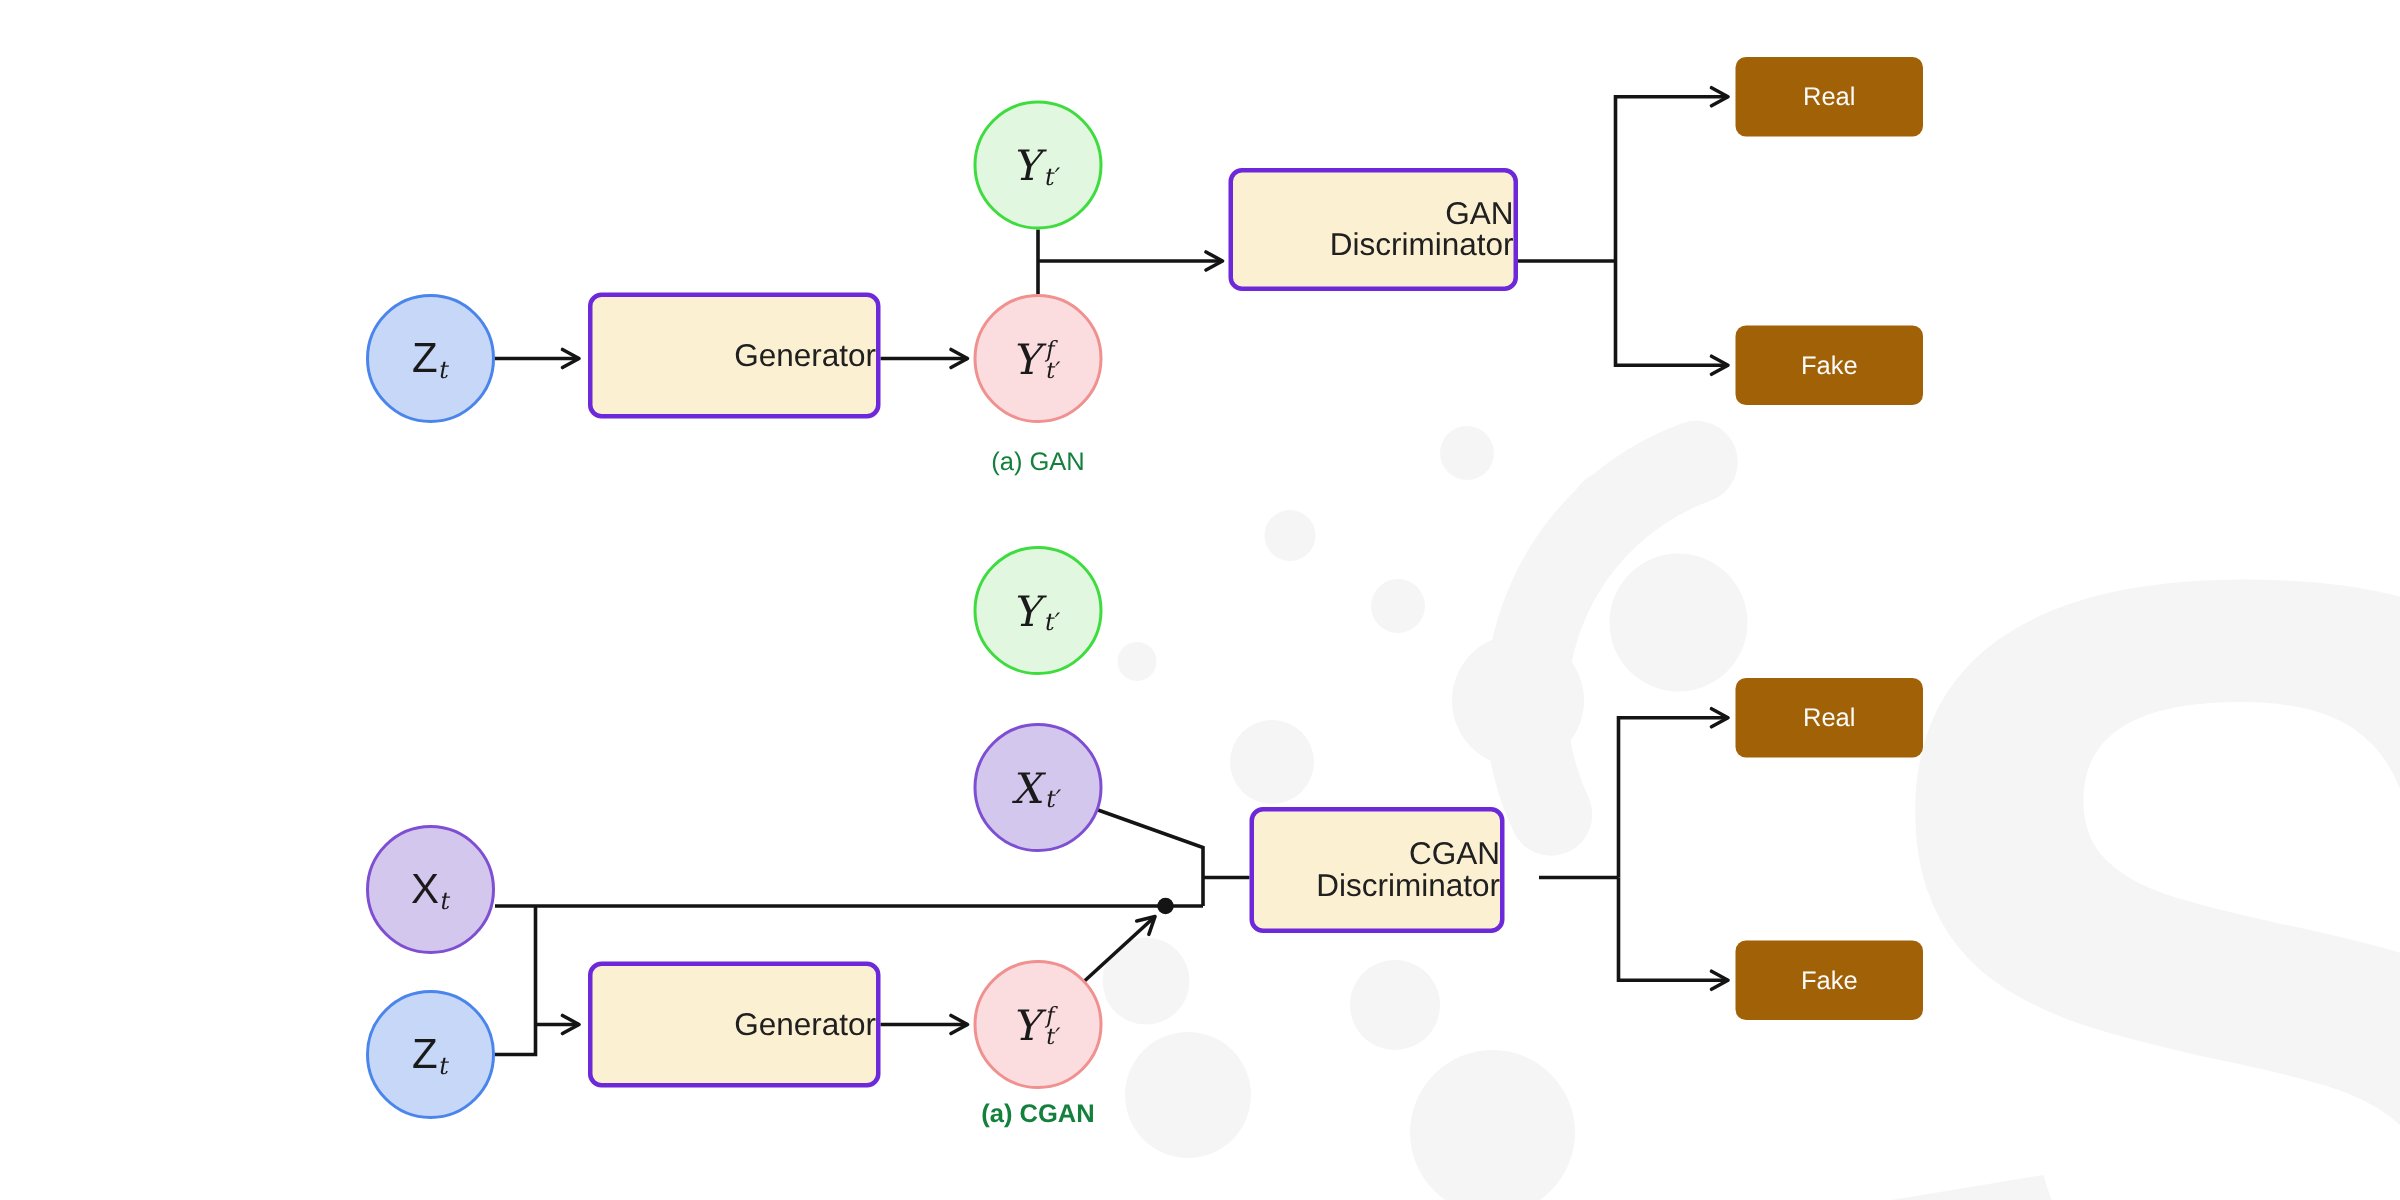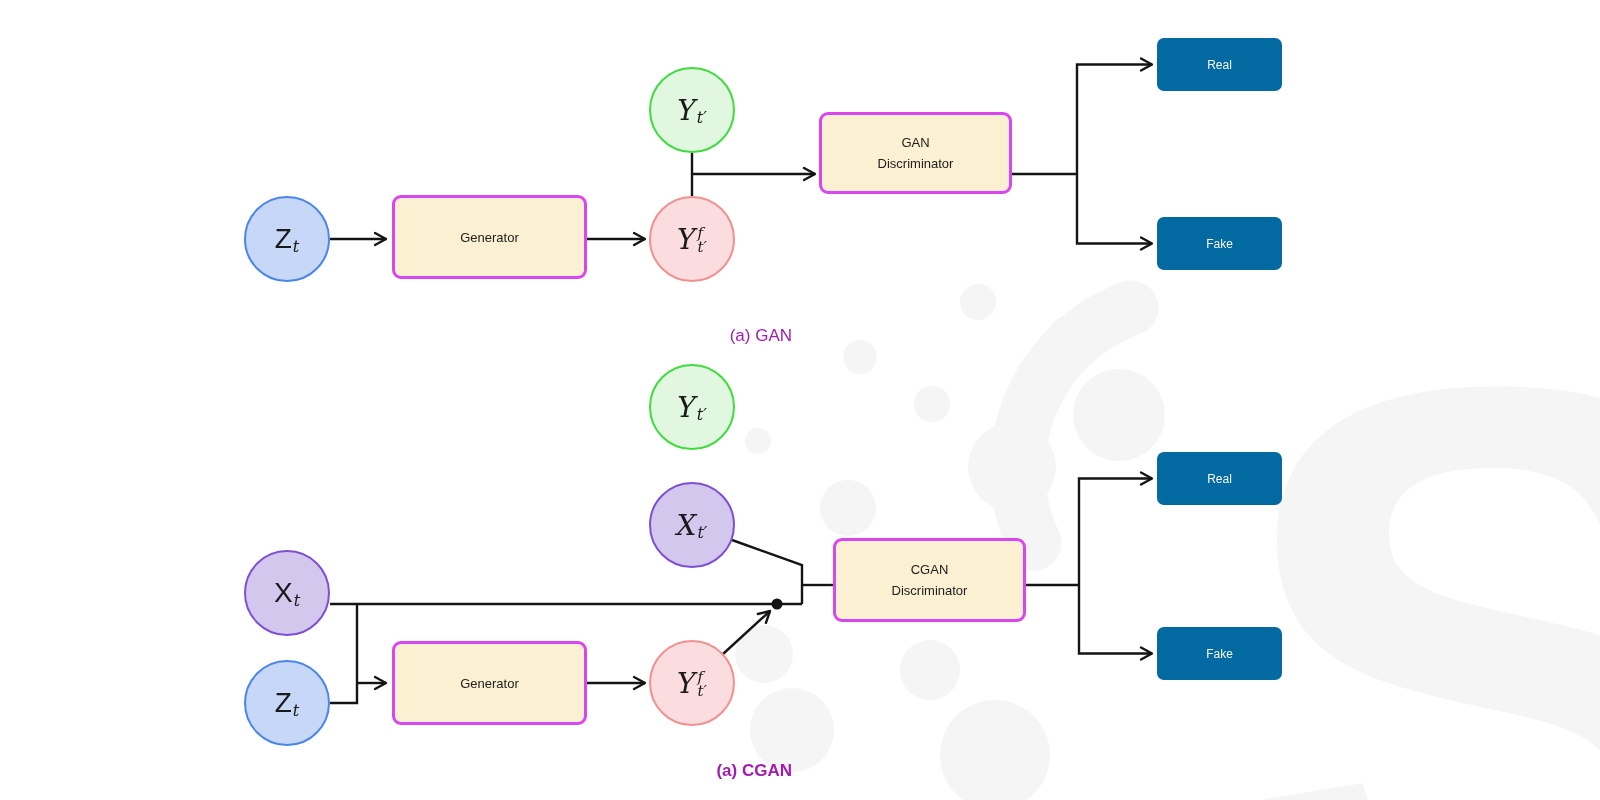--- a/index.html
+++ b/index.html
@@ -18,27 +18,27 @@
   .c-green {background:#e1f7e0;border:2.5px solid #3edc3e;}
   .c-pink  {background:#fbdcdf;border:2.5px solid #f0908f;}
   .nlabel{font-size:28px;color:#1a1a1a;display:flex;align-items:center;}
   .lbl-roman{font-family:"Liberation Sans",sans-serif;font-style:normal;}
   .lbl-ital{font-family:"DejaVu Serif",serif;font-style:italic;}
   .sub{font-family:"DejaVu Serif",serif;font-style:italic;font-size:16px;
        display:inline-block;transform:translateY(7px);margin-left:1px;}
   .stack{display:inline-flex;flex-direction:column;align-items:flex-start;
          font-family:"DejaVu Serif",serif;font-style:italic;font-size:15px;
          line-height:14px;margin-left:2px;transform:translateY(1px);}
-  .procbox{position:absolute;box-sizing:border-box;background:#fcf0d2;border:3px solid #d946ef;
-           border-radius:9px;display:flex;flex-direction:column;align-items:center;justify-content:center;
-           font-size:13px;line-height:21px;color:#202020;text-align:center;}
-  .resbox{position:absolute;box-sizing:border-box;background:#0369a1;border-radius:7px;
+  .procbox{position:absolute;box-sizing:border-box;background:#fcf0d2;border:3px solid #6d28d9;
+           border-radius:9px;display:flex;flex-direction:column;align-items:flex-end;justify-content:center;
+           font-size:21px;line-height:21px;color:#202020;text-align:center;}
+  .resbox{position:absolute;box-sizing:border-box;background:#a16207;border-radius:7px;
           display:flex;align-items:center;justify-content:center;
-          font-size:12px;color:#fafafa;}
-  .caption{position:absolute;width:200px;text-align:right;font-size:17px;color:#a21caf;margin-top:28px;}
+          font-size:17px;color:#fafafa;}
+  .caption{position:absolute;width:200px;text-align:center;font-size:17px;color:#15803d;}
 </style>
 </head>
 <body>
 
 <div id="stage">
 
   <div class="wm" style="left:960px;top:284px;width:36px;height:36px;"></div>
   <div class="wm" style="left:1047px;top:314px;width:52px;height:52px;"></div>
   <div class="wm" style="left:843px;top:340px;width:34px;height:34px;"></div>
   <div class="wm" style="left:914px;top:386px;width:36px;height:36px;"></div>
@@ -150,21 +150,21 @@
   </div>
   <div class="circle c-pink" style="left:649px;top:640px;">
     <span class="nlabel lbl-ital">
         <span>Y</span>
         <span class="stack">
           <span>f</span>
           <span>t′</span>
         </span>
       </span>
   </div>
-  <div class="procbox" style="left:833px;top:538px;width:193px;height:84px;">
+  <div class="procbox" style="left:833px;top:538px;width:170px;height:84px;">
     <span>CGAN</span>
     <span>Discriminator</span>
   </div>
   <div class="resbox" style="left:1157px;top:452px;width:125px;height:53px;">
     <span>Real</span>
   </div>
   <div class="resbox" style="left:1157px;top:627px;width:125px;height:53px;">
     <span>Fake</span>
   </div>
   <div class="caption" style="left:592px;top:733px;font-weight:bold;">(a) CGAN</div>

